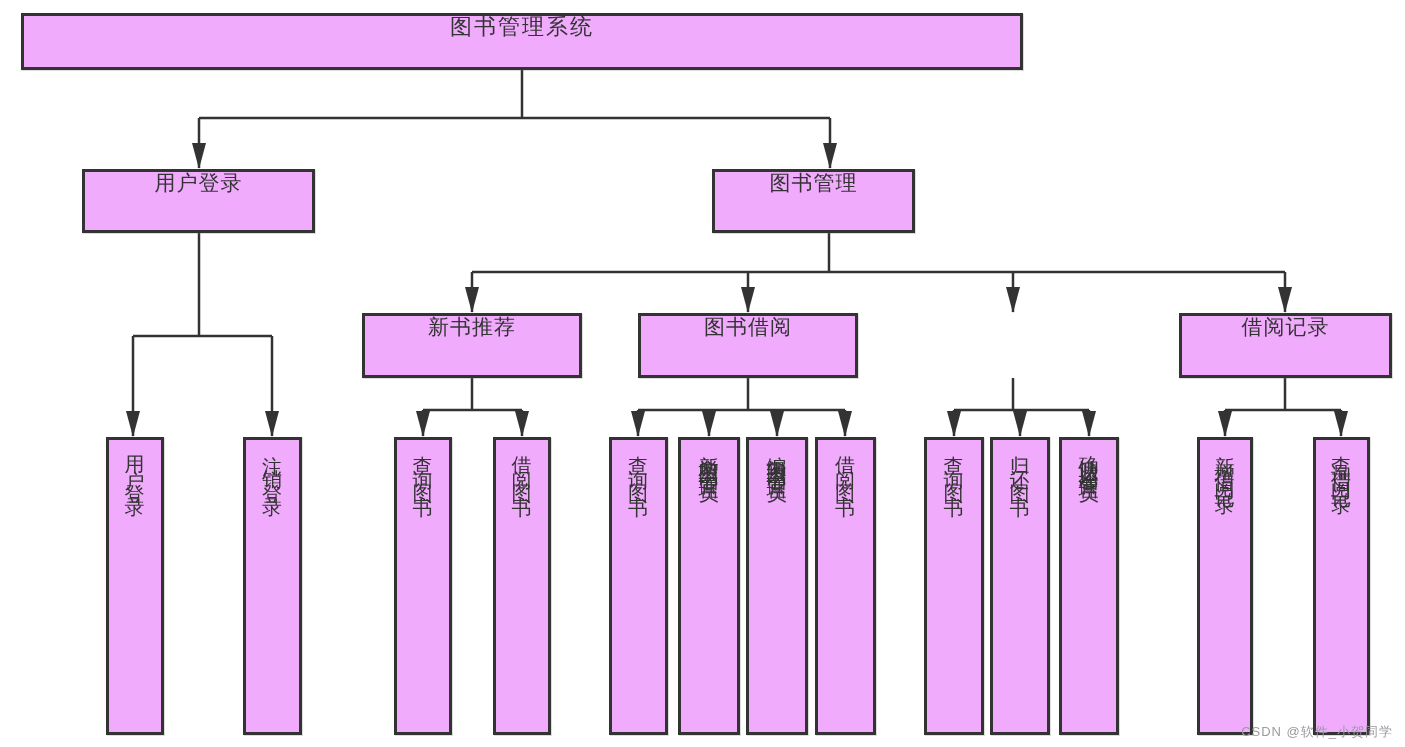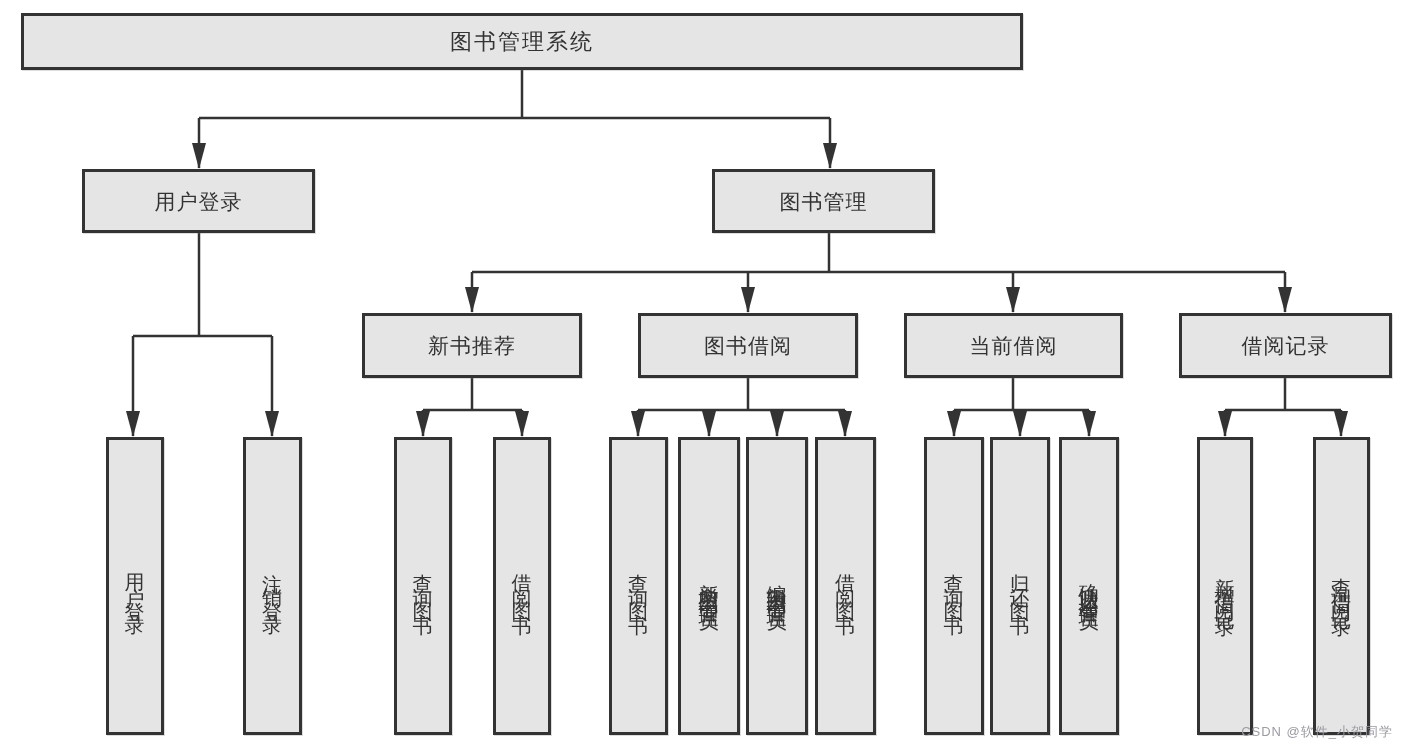--- a/index.html
+++ b/index.html
@@ -6,22 +6,22 @@
   body{
     width:1405px;height:747px;position:relative;overflow:hidden;
     background:#ffffff;
     font-family:"Liberation Sans","DejaVu Sans",sans-serif;
     color:#333333;
   }
   .stage{position:absolute;inset:0;width:1405px;height:747px;}
   svg.wires{position:absolute;left:0;top:0;z-index:1;}
   .node{
     position:absolute;z-index:2;box-sizing:border-box;
-    background:#e5e5e5;border:3px solid #333333;
-    display:flex;align-items:center;justify-content:center;
+    background:#f0abfc;border:3px solid #333333;
+    display:flex;align-items:flex-start;justify-content:center;
     box-shadow:1px 1px 0 rgba(120,120,120,0.25);
   }
   .node.h span{
     font-size:21px;letter-spacing:1px;white-space:nowrap;line-height:1;
   }
   .node.title span{font-size:22px;letter-spacing:2px;}
   .node.v span{
     writing-mode:vertical-rl;text-orientation:mixed;
     font-size:20px;line-height:1;white-space:nowrap;
   }
@@ -88,32 +88,29 @@
     </g>
   </svg>
 
   <div class="node h title" style="left:21px;top:13px;width:1002px;height:57px">
     <span>图书管理系统</span>
   </div>
 
   <div class="node h" style="left:82px;top:169px;width:233px;height:64px">
     <span>用户登录</span>
   </div>
-  <div class="node h" style="left:712px;top:169px;width:223px;height:64px">
+  <div class="node h" style="left:712px;top:169px;width:203px;height:64px">
     <span>图书管理</span>
   </div>
 
   <div class="node h" style="left:362px;top:313px;width:220px;height:65px">
     <span>新书推荐</span>
   </div>
   <div class="node h" style="left:638px;top:313px;width:220px;height:65px">
     <span>图书借阅</span>
-  </div>
-  <div class="node h" style="left:904px;top:313px;width:219px;height:65px">
-    <span>当前借阅</span>
   </div>
   <div class="node h" style="left:1179px;top:313px;width:213px;height:65px">
     <span>借阅记录</span>
   </div>
 
   <div class="node v" style="left:106px;top:437px;width:58px;height:298px">
     <span class="ls4">用户登录</span>
   </div>
   <div class="node v" style="left:243px;top:437px;width:59px;height:298px">
     <span class="ls4">注销登录</span>

